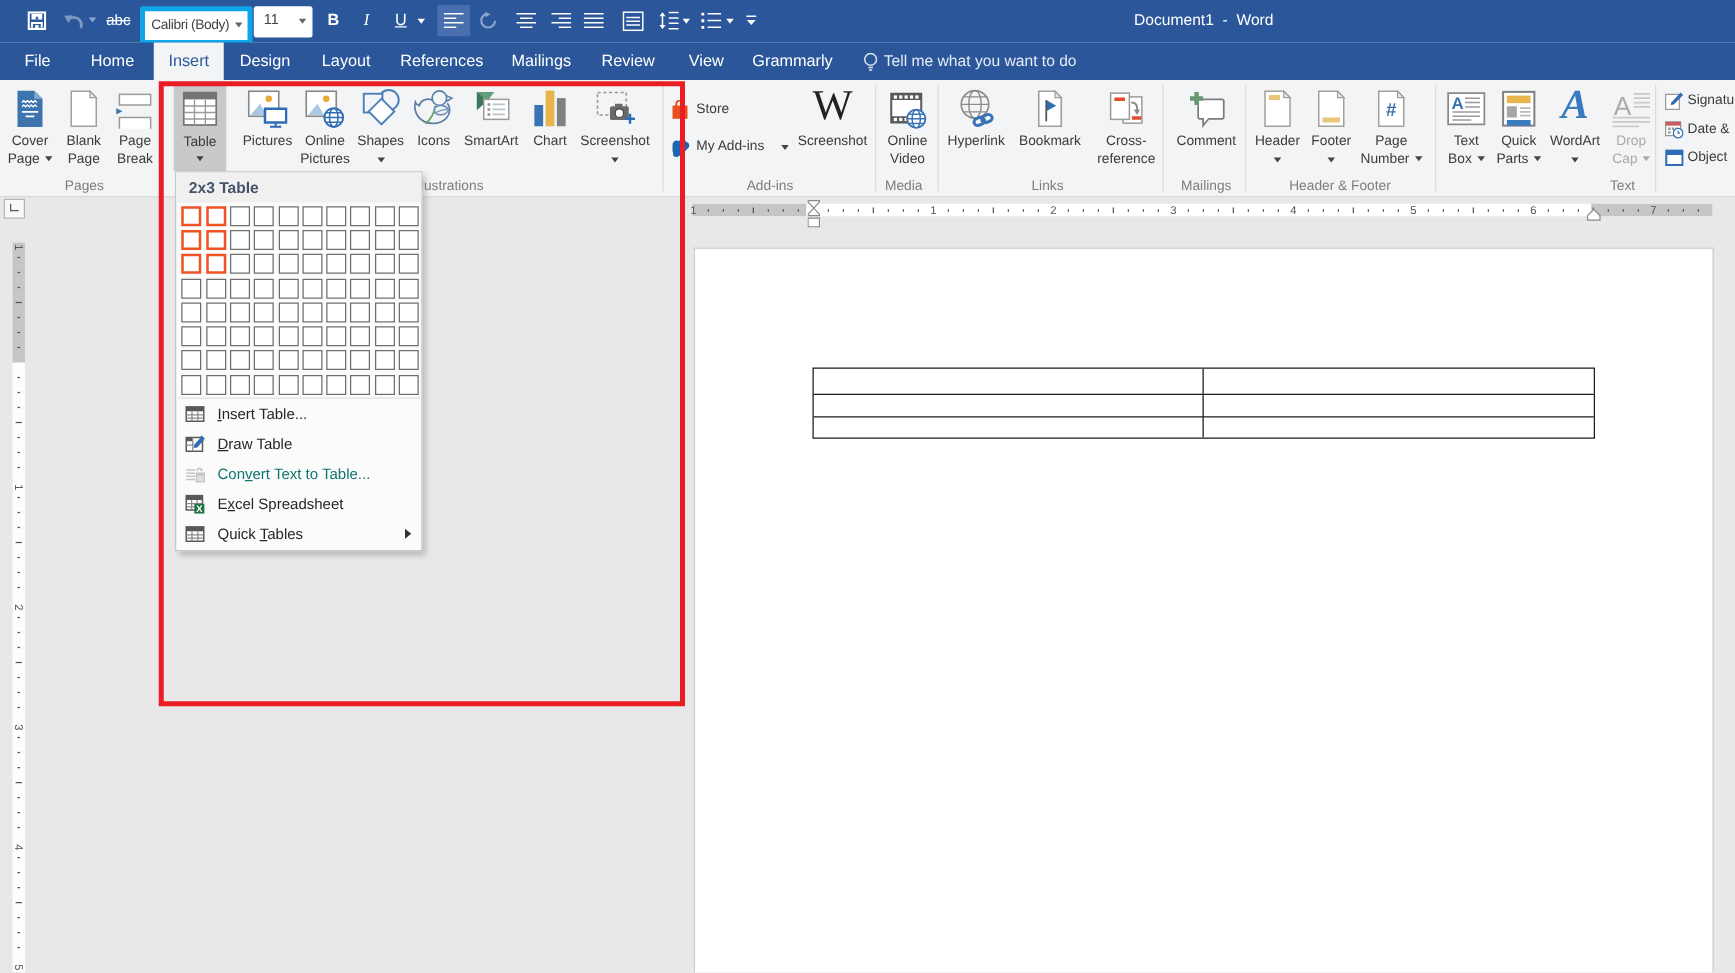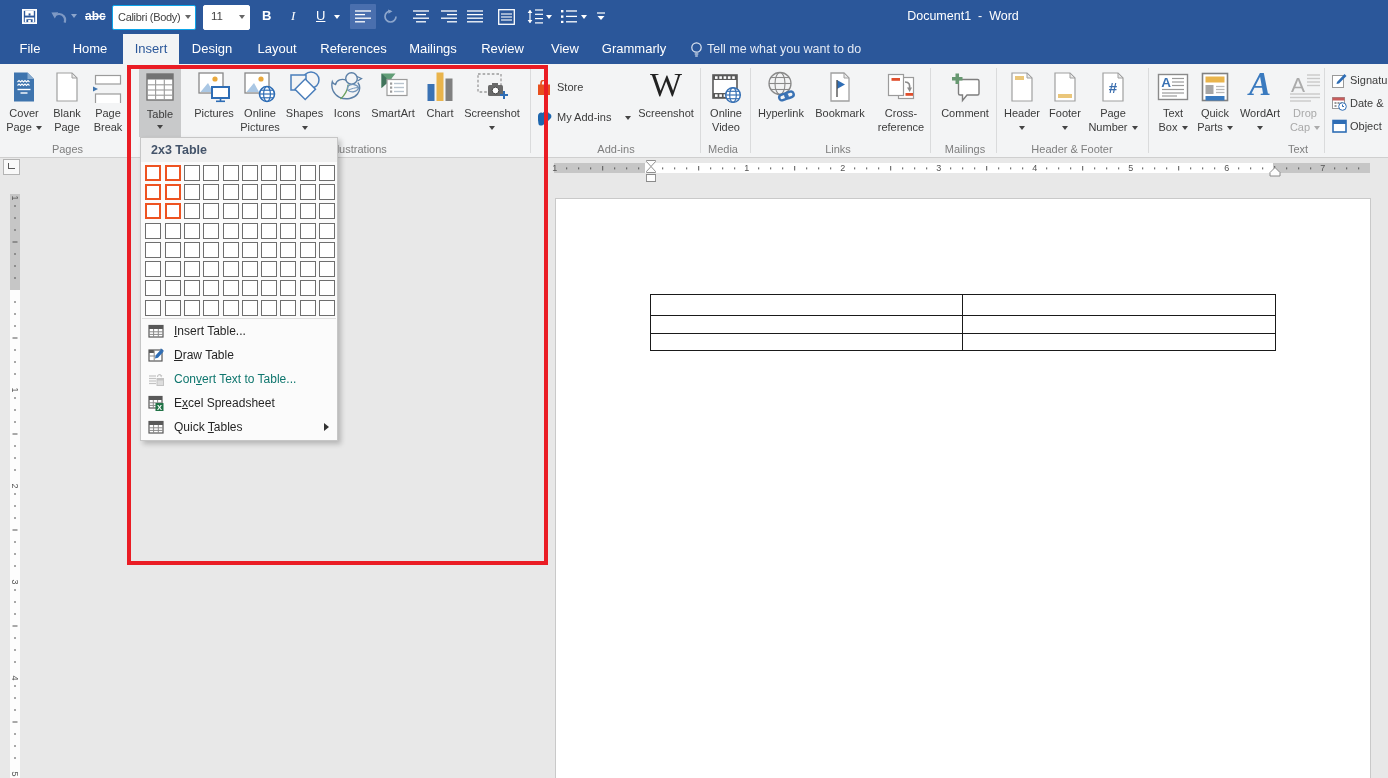--- a/index.html
+++ b/index.html
@@ -45,23 +45,23 @@
     <path d="M3.6 13 V9.4 H11.4 V13" fill="none" stroke="#fff" stroke-width="1.6"></path>
     <rect x="6.2" y="11" width="2.6" height="2.6" fill="#fff"></rect>
   </svg>
 
   <svg class="abs" style="left:51px;top:10px" width="16" height="14" viewBox="0 0 16 14">
     <path d="M3 6 C6 3.2 10.5 3.4 12.8 6.2 C14.2 8 14.4 10.3 13.6 12.6" fill="none" stroke="#7e99c4" stroke-width="2.2"></path>
     <path d="M0.4 2.6 L7.2 2.2 L3.8 8.6 Z" fill="#7e99c4"></path>
   </svg>
   <span class="abs" style="left:71px;top:14px;width:0;height:0;border-left:3px solid transparent;border-right:3px solid transparent;border-top:4px solid #8da6cc"></span>
 
-  <div class="abs" style="left:85px;top:9px;color:#fff;font-size:12px;font-weight:bold;text-decoration:line-through">abc</div>
-
-  <div class="abs" style="left:112px;top:5px;width:82px;height:23px;background:#fff;border:1px solid #0ea5e9;border-radius:2px">
+  <div class="abs" style="left:85px;top:9px;color:#fff;font-size:12px;font-weight:normal;text-decoration:line-through">abc</div>
+
+  <div class="abs" style="left:112px;top:5px;width:82px;height:23px;background:#fff;border:4px solid #0ea5e9;border-radius:2px">
     <div class="abs" style="left:5px;top:5px;font-size:11px;color:#444;letter-spacing:-0.3px">Calibri (Body)</div>
     <span class="abs" style="right:4px;top:9px;width:0;height:0;border-left:3.5px solid transparent;border-right:3.5px solid transparent;border-top:4px solid #666"></span>
   </div>
 
   <div class="abs" style="left:203px;top:5px;width:45px;height:23px;background:#fff;border:1px solid #fff;border-radius:2px">
     <div class="abs" style="left:7px;top:4px;font-size:11.5px;color:#444">11</div>
     <span class="abs" style="right:4px;top:9px;width:0;height:0;border-left:3.5px solid transparent;border-right:3.5px solid transparent;border-top:4px solid #666"></span>
   </div>
   <div class="abs" style="left:262px;top:8px;color:#fff;font-size:13px;font-weight:bold">B</div>
   <div class="abs" style="left:291px;top:8px;color:#fff;font-size:13px;font-style:italic;font-family:'Liberation Serif',serif">I</div>

